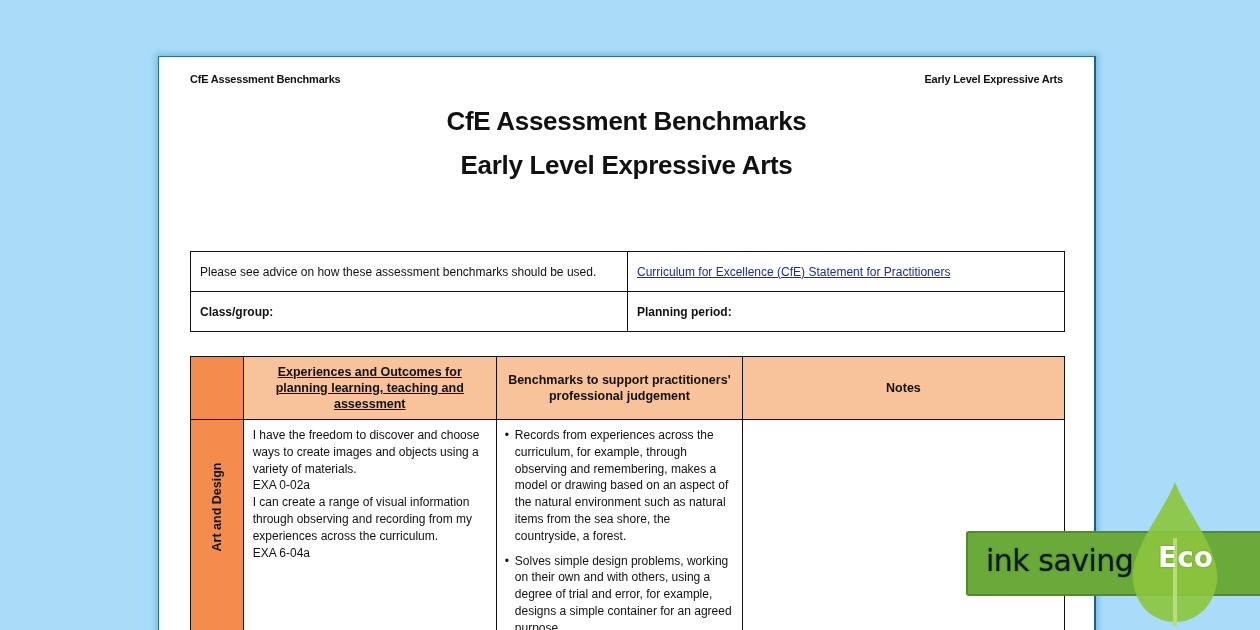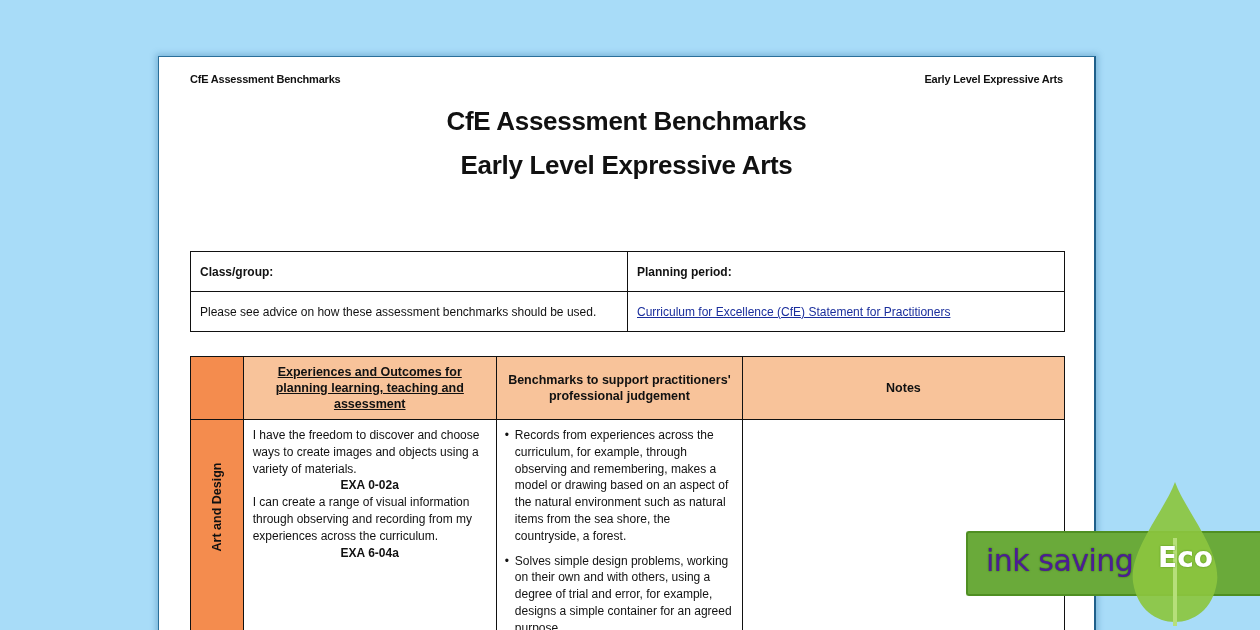--- a/index.html
+++ b/index.html
@@ -88,41 +88,41 @@
       transform: translateX(-50%) rotate(-90deg);
       transform-origin: center;
       white-space: nowrap;
       font-weight: bold; font-size: 12.5px;
     }
     .col-eo { width: 250px; text-decoration: underline; }
     .col-bm { width: 243px; }
     .col-notes { width: 318px; }
     .eo-cell { padding: 7px 9px 0 9px; height: 220px; line-height: 16.8px; }
     .eo-cell p { margin-bottom: 0; }
-    .eo-code { text-align: center; font-weight: bold; margin-bottom: 6px; }
+    .eo-code { text-align: left; font-weight: normal; margin-bottom: 6px; }
     .bm-cell { padding: 7px 10px 0 8px; line-height: 16.8px; }
     .bm-cell ul { list-style: none; }
     .bm-cell li { position: relative; padding-left: 10px; margin-bottom: 8px; }
     .bm-cell li::before {
       content: "\2022"; position: absolute; left: 0; top: 0;
     }
 
     
     .eco {
       position: absolute; left: 966px; top: 531px;
       width: 300px; height: 65px;
       background: #6aaa3a;
       border: 2px solid #4f8f22;
       border-right: none;
       border-radius: 3px 0 0 3px;
     }
     .eco-text {
       position: absolute; left: 18px; top: 10px;
       font-family: "DejaVu Sans", sans-serif;
-      font-size: 30px; color: #4c1d95;
+      font-size: 30px; color: #0f172a;
       letter-spacing: -0.5px;
       text-shadow: 0 0 2px #3d7a14, 0 0 1px #3d7a14;
     }
     .leaf {
       position: absolute; left: 1125px; top: 480px;
       width: 100px; height: 150px;
     }
     .eco-word {
       position: absolute; left: 1158px; top: 541px;
       font-family: "DejaVu Sans", sans-serif;
@@ -136,28 +136,28 @@
 <div class="page">
   <div class="running-head left">CfE Assessment Benchmarks</div>
   <div class="running-head right">Early Level Expressive Arts</div>
 
   <div class="title t1">CfE Assessment Benchmarks</div>
   <div class="title t2">Early Level Expressive Arts</div>
 
   <table class="info-table">
     <tbody>
         <tr>
-      <td class="lbl">Class/group:</td>
-      <td class="lbl">Planning period:</td>
-    </tr>
-    <tr>
       <td>Please see advice on how these assessment benchmarks should be used.</td>
       <td>
         <a>Curriculum for Excellence (CfE) Statement for Practitioners</a>
       </td>
+    </tr>
+    <tr>
+      <td class="lbl">Class/group:</td>
+      <td class="lbl">Planning period:</td>
     </tr>
   </tbody>
     </table>
 
   <table class="bench">
     <tbody>
         <tr>
       <th class="side side-head"></th>
       <th class="col-eo">Experiences and Outcomes for planning learning, teaching and assessment</th>
       <th class="col-bm">Benchmarks to support practitioners' professional judgement</th>

